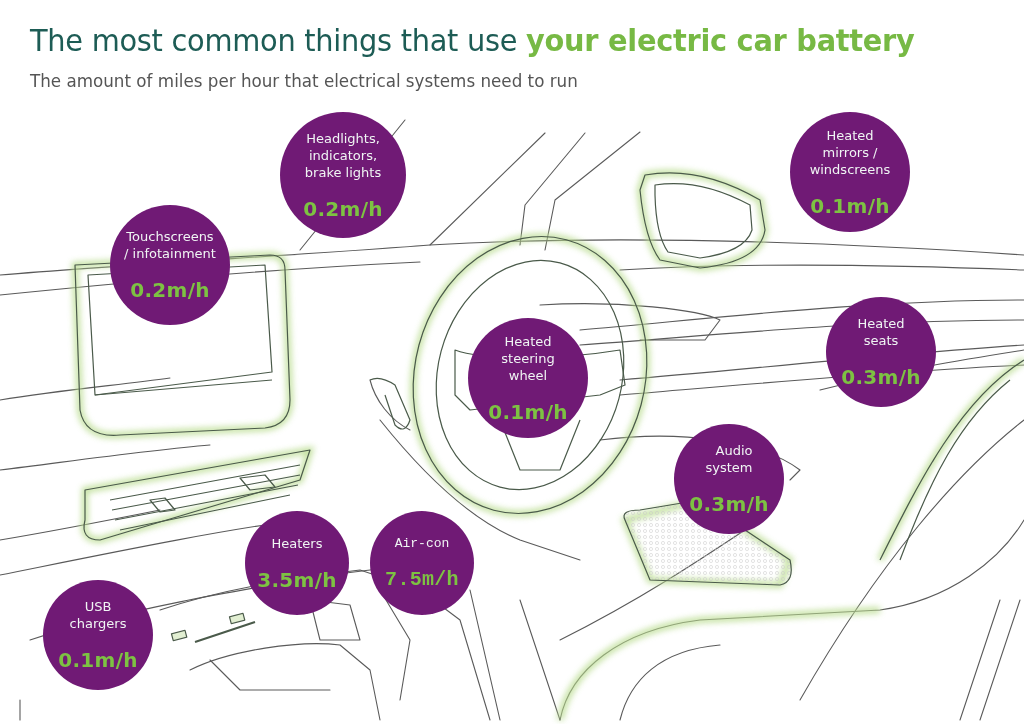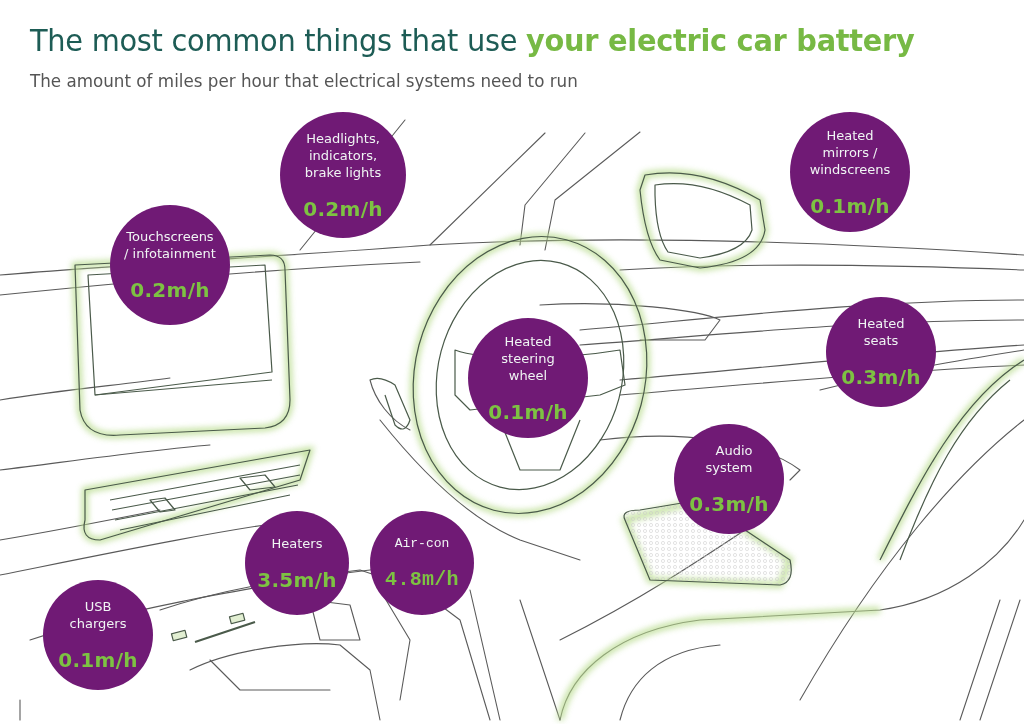--- a/index.html
+++ b/index.html
@@ -145,19 +145,19 @@
   <div class="lbl">Audio
 system</div>
   <div class="val">0.3m/h</div>
 </div>
 <div class="bubble" style="left:245px;top:511px;width:104px;height:104px;text-align:right;">
   <div class="lbl">Heaters</div>
   <div class="val">3.5m/h</div>
 </div>
 <div class="bubble" style="left:370px;top:511px;width:104px;height:104px;font-family:Liberation Mono, monospace;">
   <div class="lbl">Air-con</div>
-  <div class="val">4.8m/h</div>
+  <div class="val">7.5m/h</div>
 </div>
 <div class="bubble" style="left:43px;top:580px;width:110px;height:110px;text-align:center;">
   <div class="lbl">USB
 chargers</div>
   <div class="val">0.1m/h</div>
 </div>
 
 </body></html>

